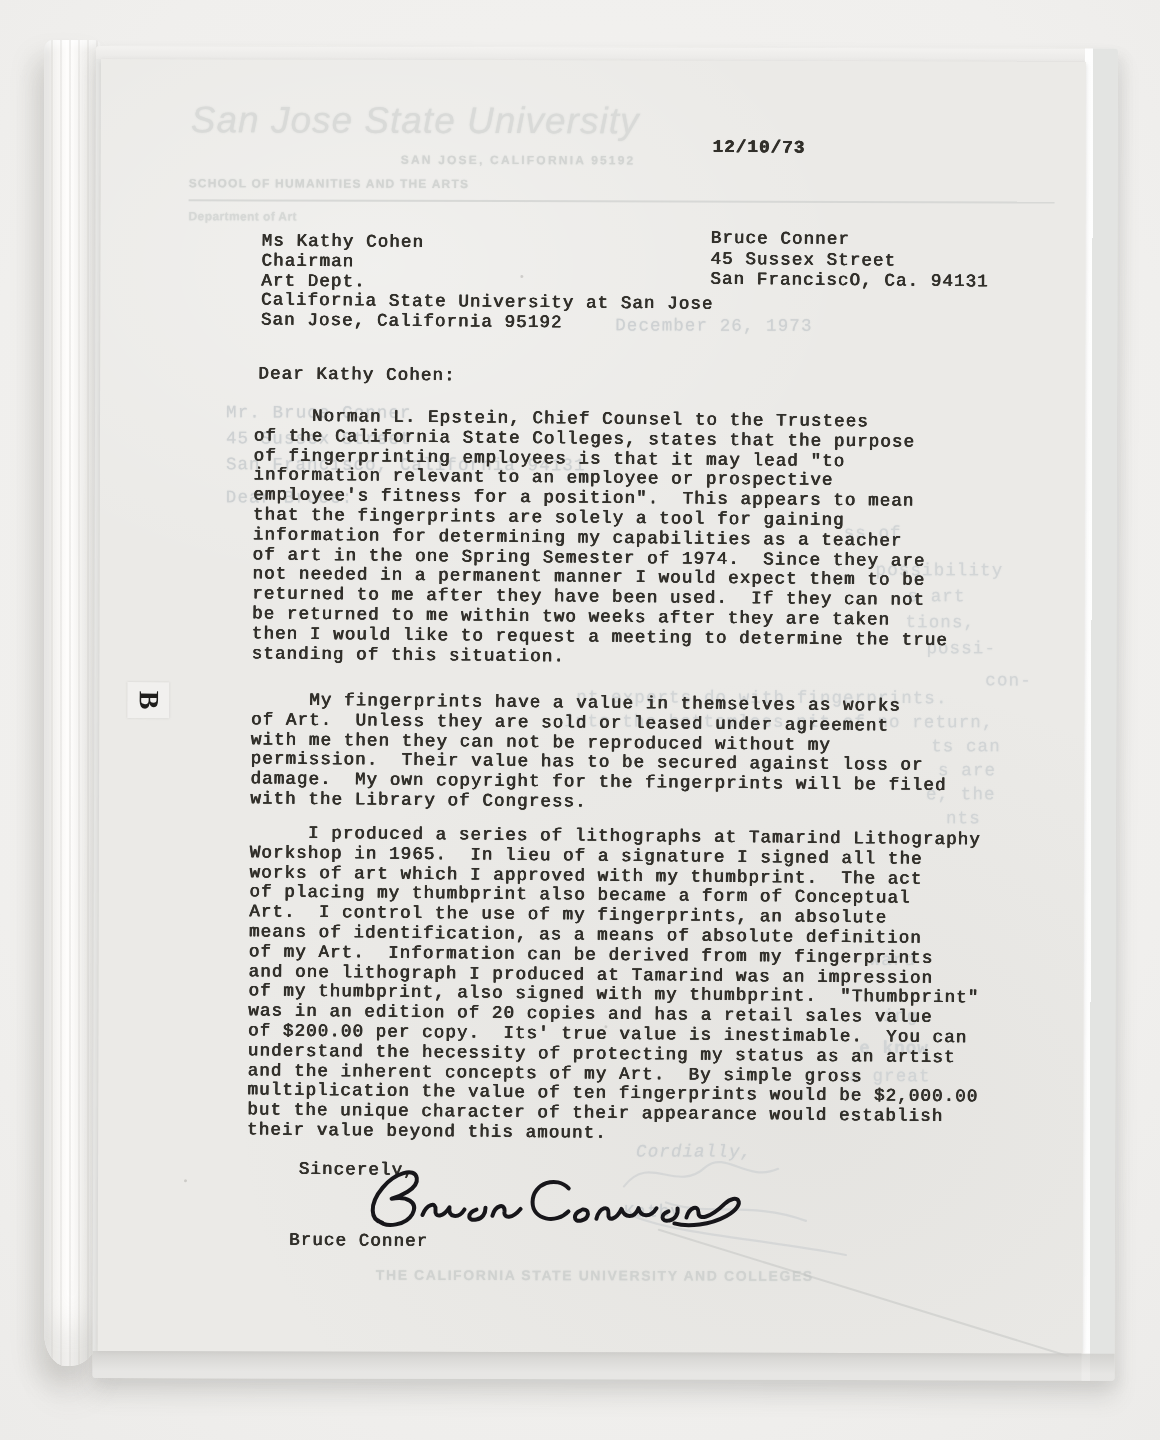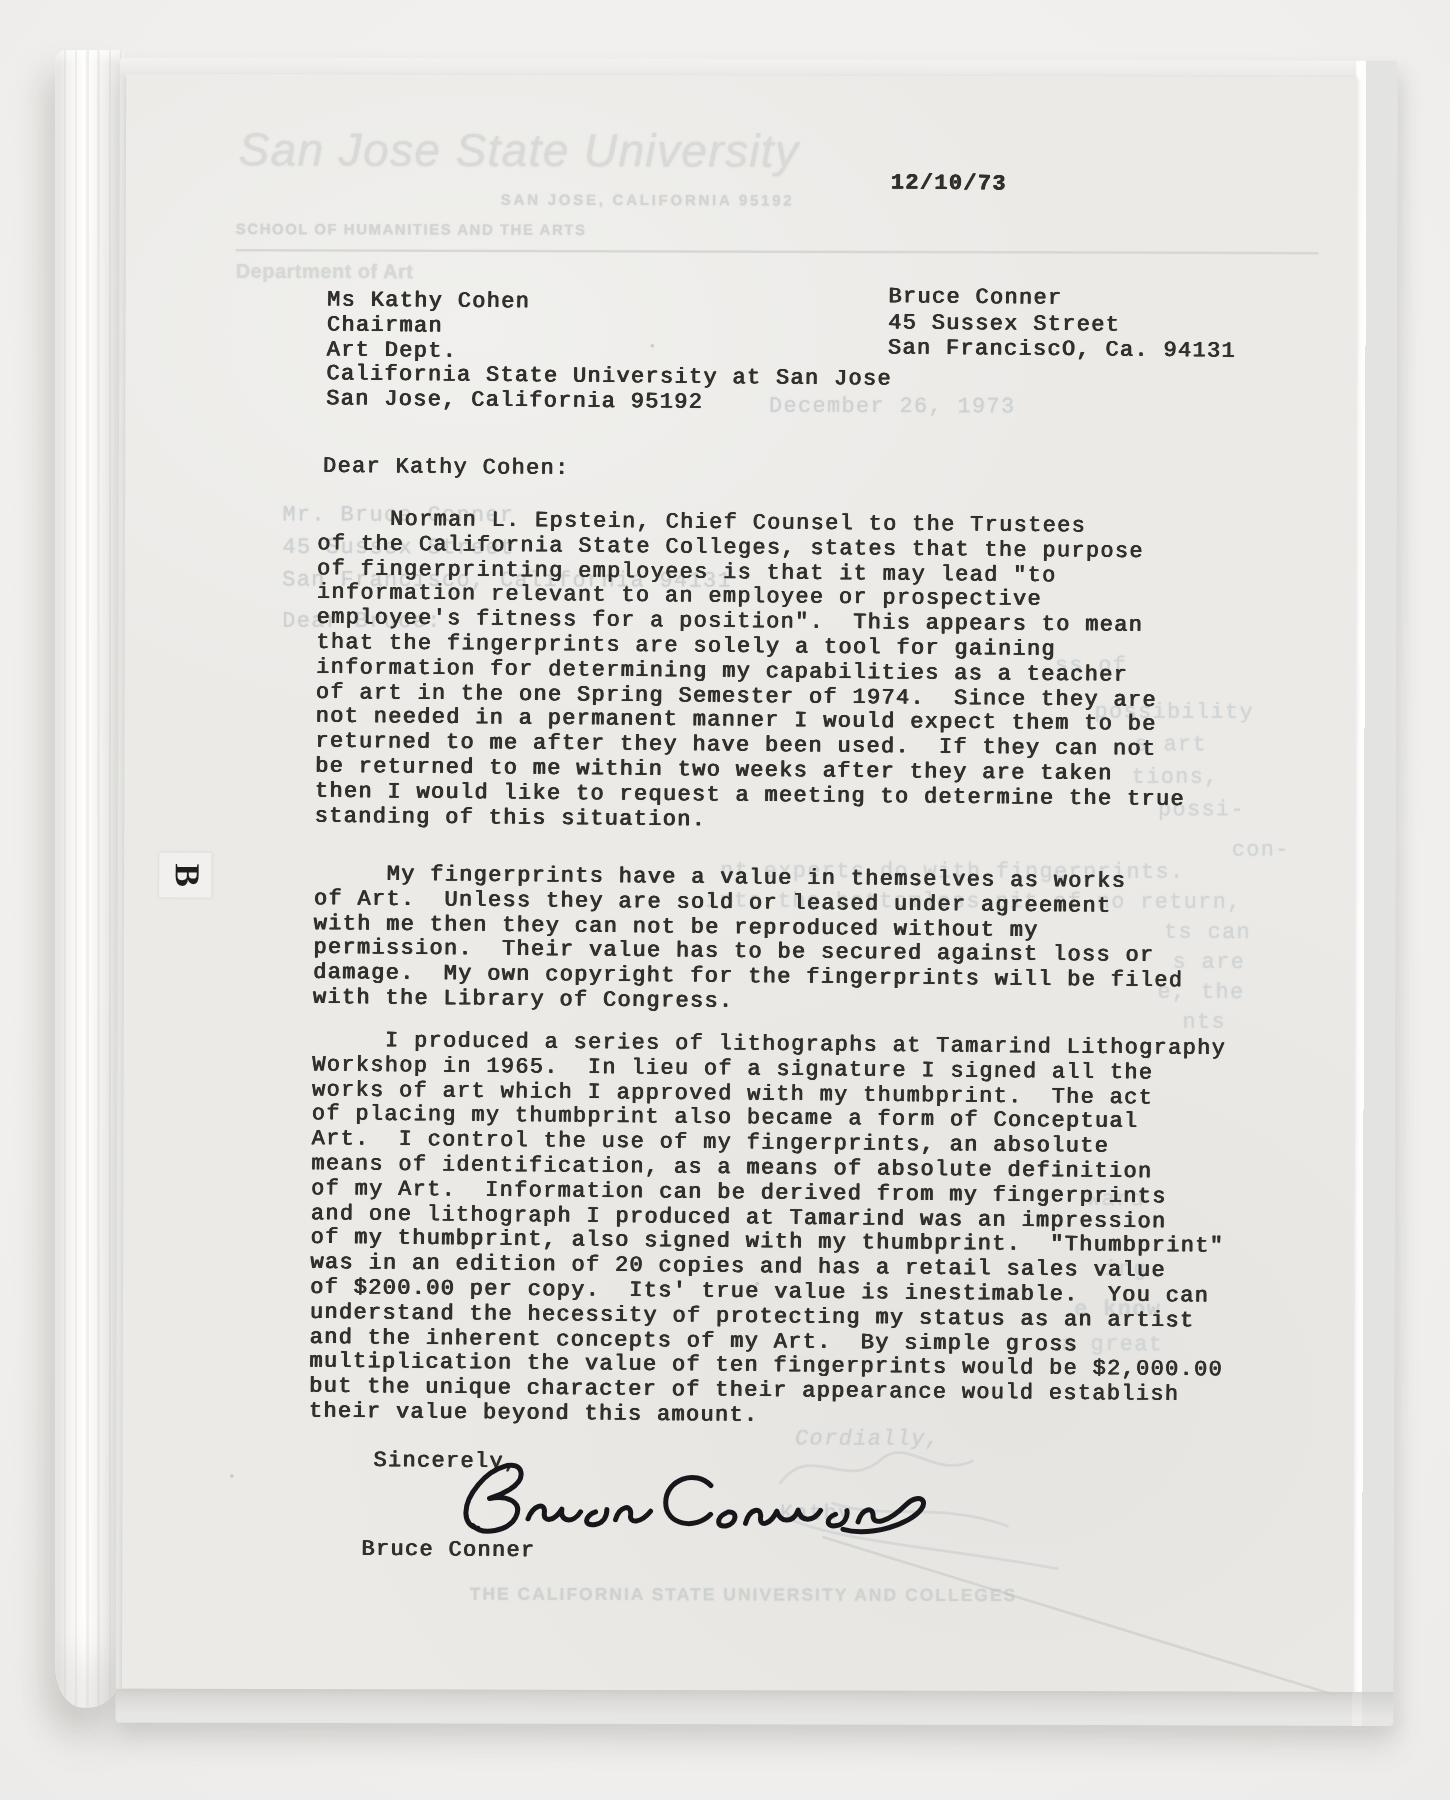--- a/index.html
+++ b/index.html
@@ -42,21 +42,21 @@
 
   
   .ghost{color:#cbcfd1;}
   .ghost-script{left:90px;top:40px;font-family:"Liberation Sans",sans-serif;font-style:italic;
     font-size:37px;letter-spacing:1px;color:#d9dad8;text-shadow:0 0 2px #dadbd9;white-space:pre;}
   .ghost-caps{font-family:"Liberation Sans",sans-serif;font-weight:bold;white-space:pre;
     color:#d2d4d2;text-shadow:0 0 1.5px #d5d7d5;}
   .ghost-sub{left:300px;top:93px;font-size:12px;letter-spacing:2.2px;}
   .ghost-school{left:88px;top:117px;font-size:12px;letter-spacing:1.2px;text-align:right;}
   .ghost-rule{left:88px;top:140px;width:866px;height:2px;background:#d7d8d6;}
-  .ghost-dept{left:88px;top:150px;font-size:16px;letter-spacing:.4px;color:#d6d8d6;}
+  .ghost-dept{left:88px;top:150px;font-size:12px;letter-spacing:.4px;color:#d6d8d6;}
   .ghost-mono{font-size:17.5px;letter-spacing:1.1px;white-space:pre;color:#c9cdcf;
     text-shadow:0 0 1.3px rgba(202,207,209,.95);opacity:.85;}
   .ghost-date2{left:515px;top:255px;}
   .ghost-addr{left:126px;top:340px;line-height:26px;}
   .ghost-dear{left:126px;top:428px;}
   .gf{position:absolute;font-size:17.5px;letter-spacing:1.1px;white-space:pre;color:#ccd0d2;
     text-shadow:0 0 1.4px rgba(204,209,211,.95);opacity:.8;}
   .g0{left:744px;top:462px;}  .g1{left:776px;top:499px;}
   .g2{left:808px;top:525px;}  .g3{left:806px;top:551px;}
   .g4{left:827px;top:577px;}  .g5{left:842px;top:609px;margin-left:44px;}

